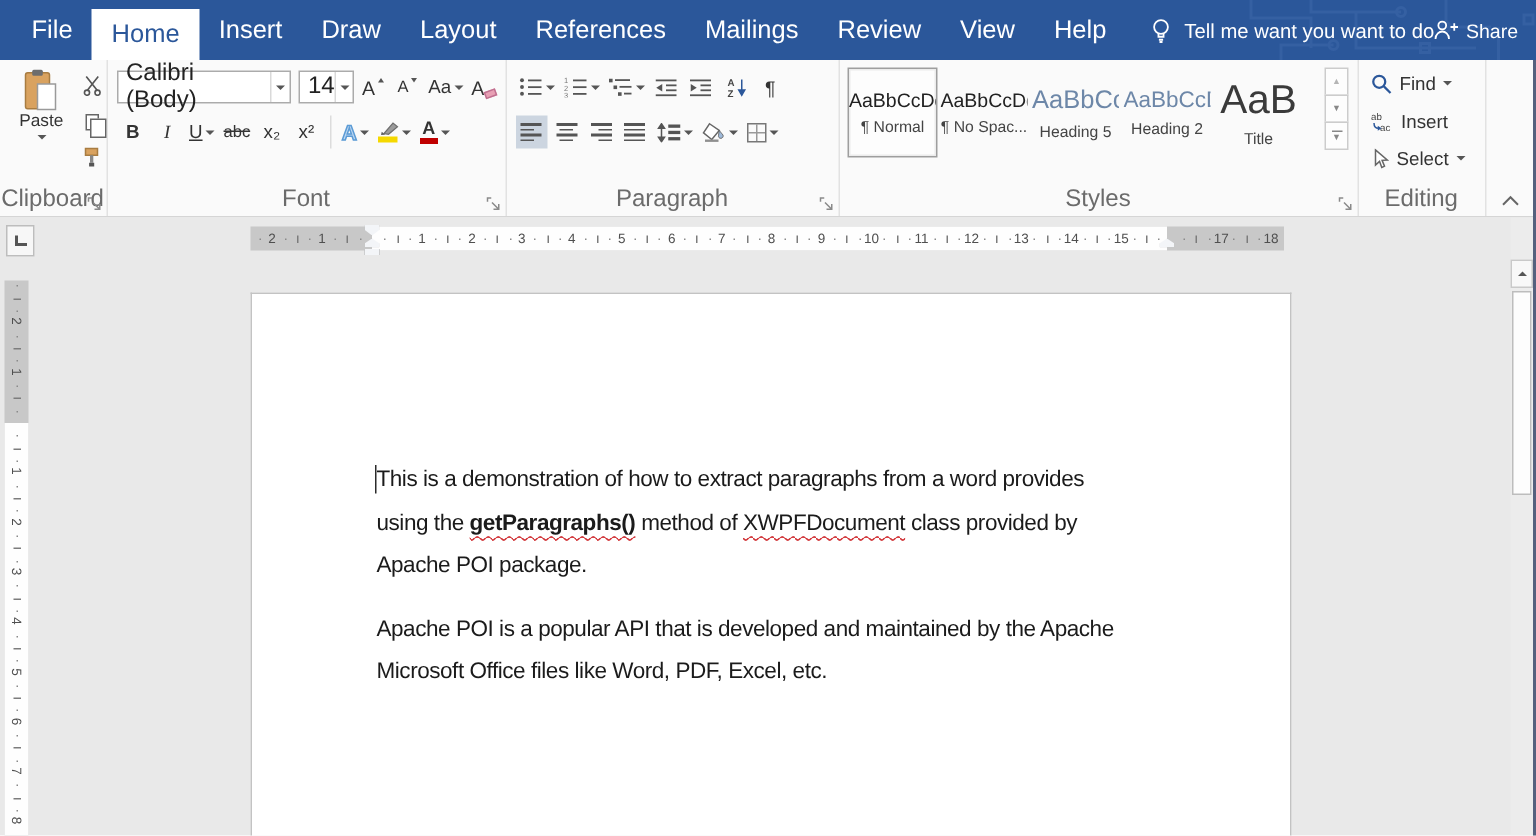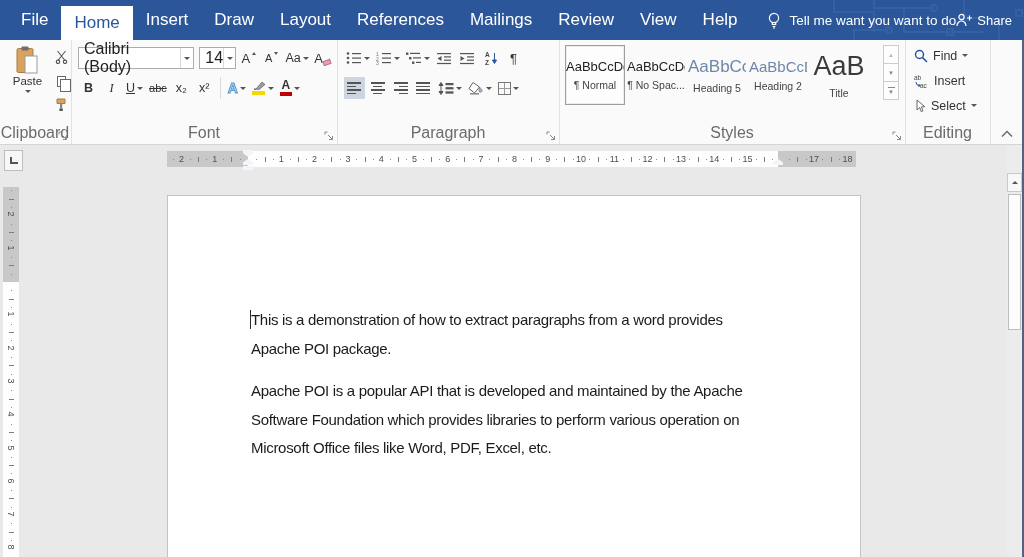--- a/index.html
+++ b/index.html
@@ -622,25 +622,25 @@
       <span class="vtick" style="top: 344.75px;"></span>
       <span class="vdot" style="top: 353.075px;"></span>
       <span class="vnum" style="top: 355.4px;">8</span>
     </div>
 
   <div class="page">
     <div class="cursor"></div>
     <div class="doctext">
         <div class="para">
           <div class="line"><span>This is a demonstration of how to extract paragraphs from a word provides</span></div>
+          <div class="line"><span>using the </span><span class="b sp">getParagraphs()</span><span> method of </span><span class="sp">XWPFDocument</span><span> class provided by</span></div>
           <div class="line"><span>Apache POI package.</span></div>
         </div>
         <div class="para">
           <div class="line"><span>Apache POI is a popular API that is developed and maintained by the Apache</span></div>
-          <div class="line"><span>Software Foundation which provides libraries to perform various operation on</span></div>
           <div class="line"><span>Microsoft Office files like Word, PDF, Excel, etc.</span></div>
         </div>
       </div>
   </div>
 
   <div class="vscroll">
     <div class="sbtn">
         <span class="caret"></span>
       </div>
     <div class="thumb"></div>

